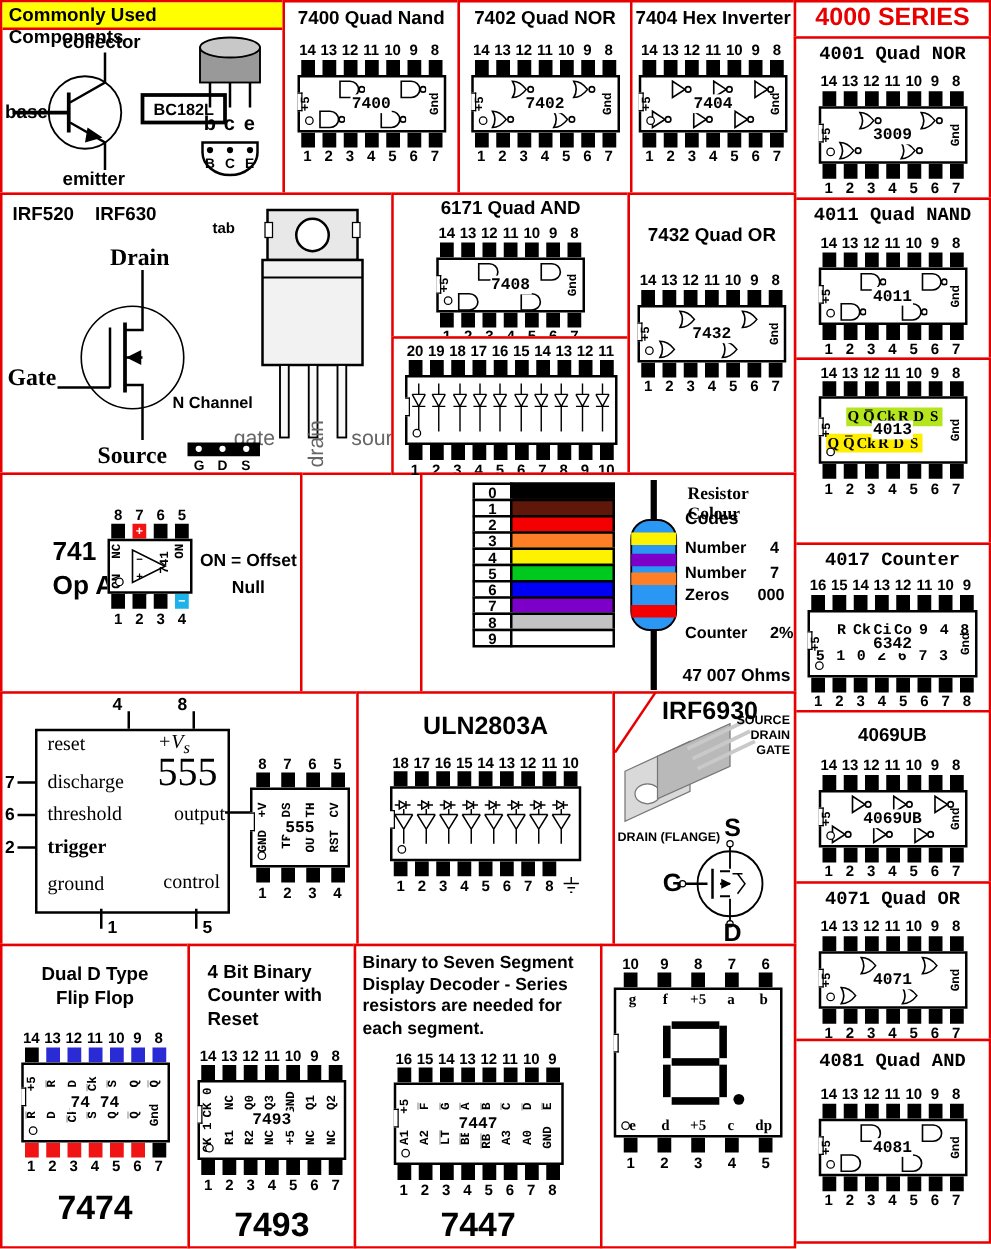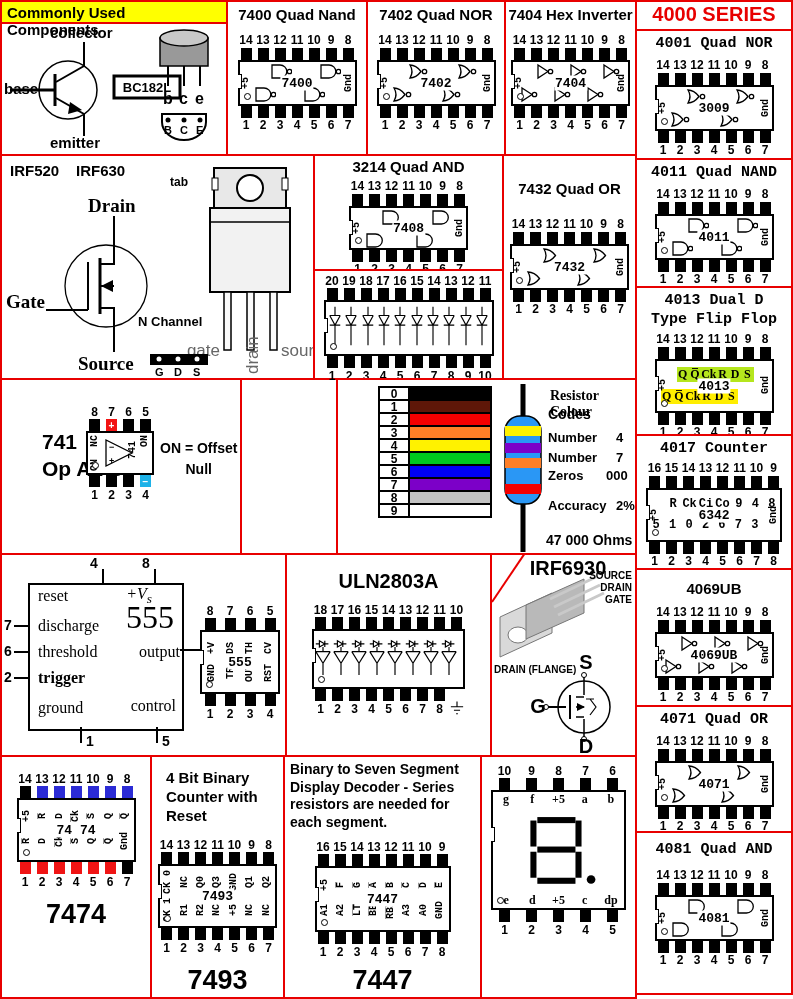--- a/index.html
+++ b/index.html
@@ -629,22 +629,20 @@
             <span class="nslot" style="width: 17px;">4</span>
             <span class="nslot" style="width: 17px;">5</span>
             <span class="nslot" style="width: 17px;">6</span>
             <span class="nslot" style="width: 17px;">7</span>
           </div>
         </div>
       </div>
   </div>
 
   <div class="cell" style="left:635px;top:286px;width:158px;height:150px;">
-    <div class="ctitle mono">4013 Dual D
-Type Flip Flop</div>
     <div class="dipwrap" style="margin-top:2px;">
         <div class="dip" style="width: 119px;">
           <div class="nums">
             <span class="nslot" style="width: 17px;">14</span>
             <span class="nslot" style="width: 17px;">13</span>
             <span class="nslot" style="width: 17px;">12</span>
             <span class="nslot" style="width: 17px;">11</span>
             <span class="nslot" style="width: 17px;">10</span>
             <span class="nslot" style="width: 17px;">9</span>
             <span class="nslot" style="width: 17px;">8</span>
@@ -1235,21 +1233,21 @@
       <circle cx="157" cy="203" r="2.5" fill="#fff"></circle>
         <circle cx="176" cy="203" r="2.5" fill="#fff"></circle>
         <circle cx="195" cy="203" r="2.5" fill="#fff"></circle>
       <text x="153" y="220" class="b11">G</text>
       <text x="172" y="220" class="b11">D</text>
       <text x="191" y="220" class="b11">S</text>
     </svg>
   </div>
 
   <div class="cell" style="left:313px;top:154px;width:191px;height:117px;">
-    <div class="ctitle" style="margin-top:2px;">3214 Quad AND</div>
+    <div class="ctitle" style="margin-top:2px;">6171 Quad AND</div>
     <div class="dipwrap" style="margin-top:2px;">
         <div class="dip" style="width: 119px;">
           <div class="nums">
             <span class="nslot" style="width: 17px;">14</span>
             <span class="nslot" style="width: 17px;">13</span>
             <span class="nslot" style="width: 17px;">12</span>
             <span class="nslot" style="width: 17px;">11</span>
             <span class="nslot" style="width: 17px;">10</span>
             <span class="nslot" style="width: 17px;">9</span>
             <span class="nslot" style="width: 17px;">8</span>
@@ -1688,23 +1686,23 @@
       <rect id="band-4" x="1" y="102" width="36" height="10" fill="#f40000"></rect>
     </svg>
     <div class="rtxt" style="left:212px;top:8px;font-family:Liberation Serif, serif;">Resistor Colour</div>
     <div class="rtxt" style="left:210px;top:26px;">Codes</div>
     <div class="rlab" style="left:210px;top:50px;">Number</div>
     <div class="rlab" style="left:278px;top:50px;">4</div>
     <div class="rlab" style="left:210px;top:70px;">Number</div>
     <div class="rlab" style="left:278px;top:70px;">7</div>
     <div class="rlab" style="left:210px;top:88px;">Zeros</div>
     <div class="rlab" style="left:268px;top:88px;">000</div>
-    <div class="rlab" style="left:210px;top:118px;">Accuracy</div>
+    <div class="rlab" style="left:210px;top:118px;">Counter</div>
     <div class="rlab" style="left:278px;top:118px;">2%</div>
-    <div class="rtxt" style="left:208px;top:152px;">47 000 Ohms</div>
+    <div class="rtxt" style="left:208px;top:152px;">47 007 Ohms</div>
   </div>
 
   <div class="cell" style="left:0;top:553px;width:287px;height:204px;">
     <div class="t555box" style="left:26px;top:28px;width:152px;height:144px;">
       <span class="ts" style="left:8px;top:2px;">reset</span>
       <span class="ts" style="right:30px;top:0px;font-style:italic;"><span>+V</span><sub>s</sub></span>
       <span class="t5big" style="right:8px;top:14px;">555</span>
       <span class="ts" style="left:8px;top:32px;">discharge</span>
       <span class="ts" style="left:8px;top:58px;">threshold</span>
       <span class="ts" style="left:8px;top:84px;font-weight:bold;">trigger</span>
@@ -1939,20 +1937,22 @@
       <path d="M92,122 V140 M92,164 V182" stroke="#000" stroke-width="1.5"></path>
       <path d="M56,152 H74 M78,140 V164" stroke="#000" stroke-width="2"></path>
       <circle cx="54" cy="152" r="2.5" fill="none" stroke="#000"></circle>
       <path d="M84,142 H92 M84,152 H92 M84,162 H92" stroke="#000" stroke-width="1.5"></path>
       <polygon points="85,148 93,152 85,156" fill="#000"></polygon>
       <path d="M98,144 L104,152 L98,160 M94,144 H102" stroke="#000" stroke-width="1.2" fill="none"></path>
     </svg>
   </div>
 
   <div class="cell" style="left:0;top:755px;width:152px;height:244px;">
+    <div class="ctitle" style="margin-top:14px;">Dual D Type
+Flip Flop</div>
     <div class="dipwrap" style="margin-top:14px;">
         <div class="dip" style="width: 119px;">
           <div class="nums">
             <span class="nslot" style="width: 17px;">14</span>
             <span class="nslot" style="width: 17px;">13</span>
             <span class="nslot" style="width: 17px;">12</span>
             <span class="nslot" style="width: 17px;">11</span>
             <span class="nslot" style="width: 17px;">10</span>
             <span class="nslot" style="width: 17px;">9</span>
             <span class="nslot" style="width: 17px;">8</span>

